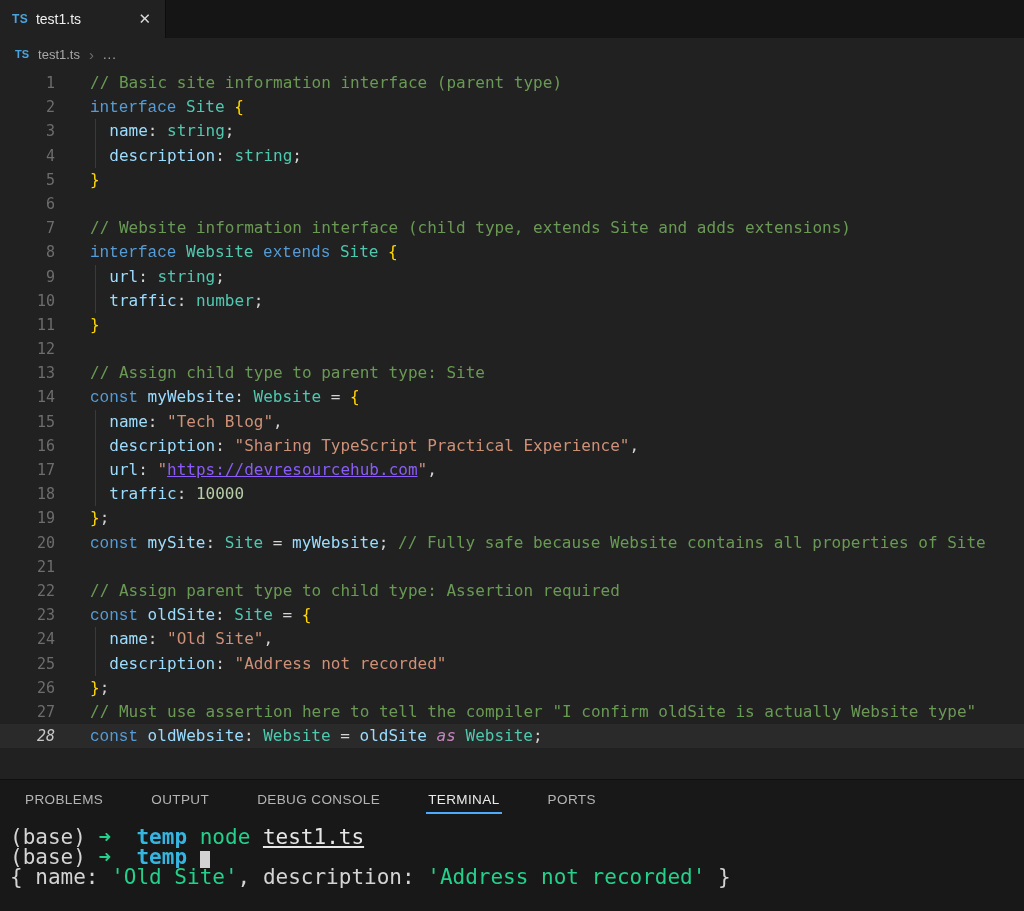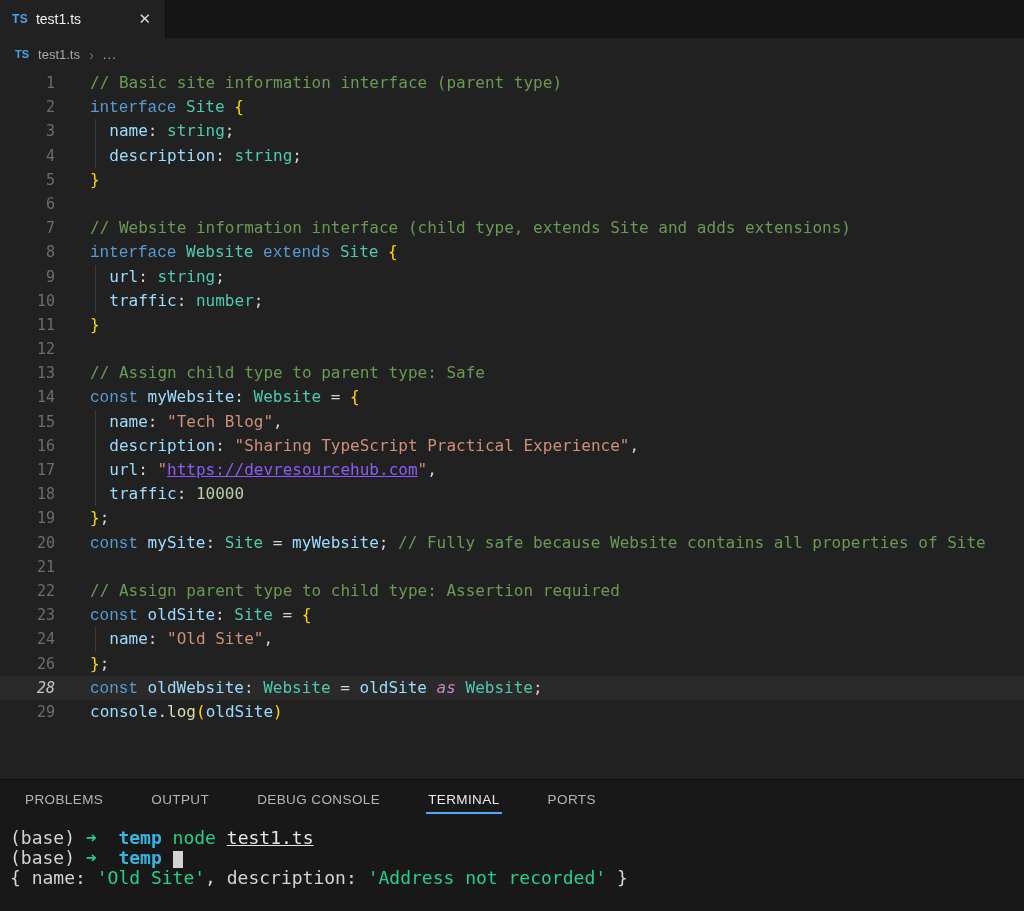--- a/index.html
+++ b/index.html
@@ -44,21 +44,21 @@
   .panel { height:132px; background:#181818; border-top:1px solid #0f0f0f; }
   .panel-tabs { height:38px; display:flex; align-items:center; padding-left:25px;
                 gap:48px; }
   .panel-tab { position:relative; height:100%; display:flex; align-items:center;
                font-size:13.5px; letter-spacing:.4px; color:#b4b4b4; cursor:pointer; }
   .panel-tab.active { color:#eaeaea; }
   .panel-tab.active::after { content:''; position:absolute; left:-2px; right:-2px;
                bottom:4px; height:2px; background:#4daafc; }
 
   .term { padding:10px 0 0 10px; font-family:"DejaVu Sans Mono", monospace;
-          font-size:18px; }
+          font-size:21px; }
   .term-line { white-space:pre; line-height:19.5px; color:#d4d4d4; }
   .t-pln { color:#d4d4d4; }
   .t-arrow { color:#23d18b; font-weight:bold; }
   .t-dir { color:#36b5e0; font-weight:bold; }
   .t-cmd { color:#23d18b; }
   .t-file { color:#e6e6e6; text-decoration:underline; }
   .t-str { color:#23d18b; }
   .t-cursor { display:inline-block; width:10px; height:17px; background:#d2d2d2;
               vertical-align:-3px; }
 </style>
@@ -125,21 +125,21 @@
     <div class="code-line">
       <div class="gutter">11</div>
       <div class="lc"><span class="brace">}</span></div>
     </div>
     <div class="code-line">
       <div class="gutter">12</div>
       <div class="lc"></div>
     </div>
     <div class="code-line">
       <div class="gutter">13</div>
-      <div class="lc"><span class="cmt">// Assign child type to parent type: Safe</span></div>
+      <div class="lc"><span class="cmt">// Assign child type to parent type: Site</span></div>
     </div>
     <div class="code-line">
       <div class="gutter">14</div>
       <div class="lc"><span class="kw">const </span><span class="var">myWebsite</span><span class="pun">: </span><span class="typ">Website</span><span class="pun"> = </span><span class="brace">{</span></div>
     </div>
     <div class="code-line ind">
       <div class="gutter">15</div>
       <div class="lc"><span class="var">  name</span><span class="pun">: </span><span class="str">"Tech Blog"</span><span class="pun">,</span></div>
     </div>
     <div class="code-line ind">
@@ -171,31 +171,35 @@
       <div class="lc"><span class="cmt">// Assign parent type to child type: Assertion required</span></div>
     </div>
     <div class="code-line">
       <div class="gutter">23</div>
       <div class="lc"><span class="kw">const </span><span class="var">oldSite</span><span class="pun">: </span><span class="typ">Site</span><span class="pun"> = </span><span class="brace">{</span></div>
     </div>
     <div class="code-line ind">
       <div class="gutter">24</div>
       <div class="lc"><span class="var">  name</span><span class="pun">: </span><span class="str">"Old Site"</span><span class="pun">,</span></div>
     </div>
+    <div class="code-line ind">
+      <div class="gutter">25</div>
+      <div class="lc"><span class="var">  description</span><span class="pun">: </span><span class="str">"Address not recorded"</span></div>
+    </div>
     <div class="code-line">
       <div class="gutter">26</div>
       <div class="lc"><span class="brace">}</span><span class="pun">;</span></div>
+    </div>
+    <div class="code-line">
+      <div class="gutter">27</div>
+      <div class="lc"><span class="cmt">// Must use assertion here to tell the compiler "I confirm oldSite is actually Website type"</span></div>
     </div>
     <div class="code-line current">
       <div class="gutter">28</div>
       <div class="lc"><span class="kw">const </span><span class="var">oldWebsite</span><span class="pun">: </span><span class="typ">Website</span><span class="pun"> = </span><span class="var">oldSite </span><span class="ctl">as</span><span class="pun"> </span><span class="typ">Website</span><span class="pun">;</span></div>
-    </div>
-    <div class="code-line">
-      <div class="gutter">29</div>
-      <div class="lc"><span class="var">console</span><span class="pun">.</span><span class="fn">log</span><span class="brace">(</span><span class="var">oldSite</span><span class="brace">)</span></div>
     </div>
   </div>
 
 <div class="panel">
   <div class="panel-tabs" id="panel-tabs">
       <div class="panel-tab">PROBLEMS</div>
       <div class="panel-tab">OUTPUT</div>
       <div class="panel-tab">DEBUG CONSOLE</div>
       <div class="panel-tab active">TERMINAL</div>
       <div class="panel-tab">PORTS</div>

